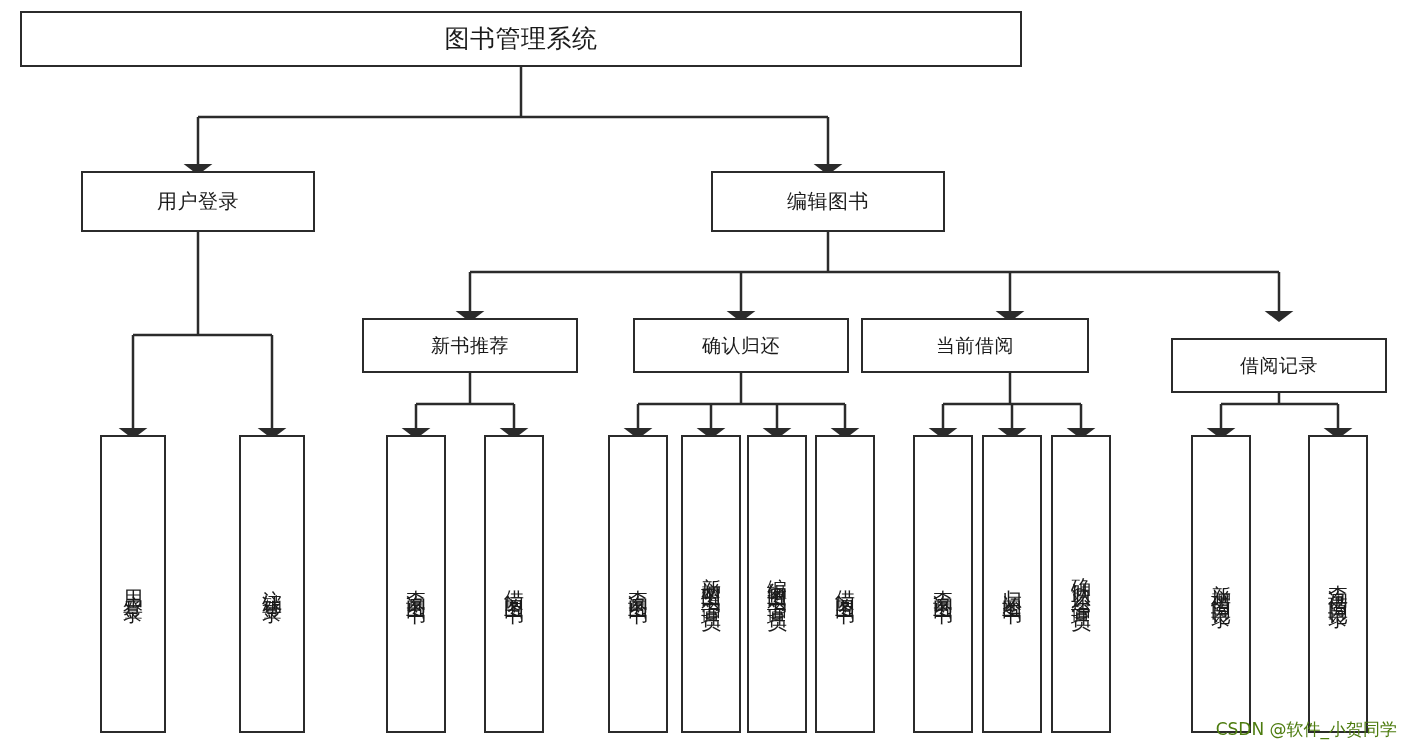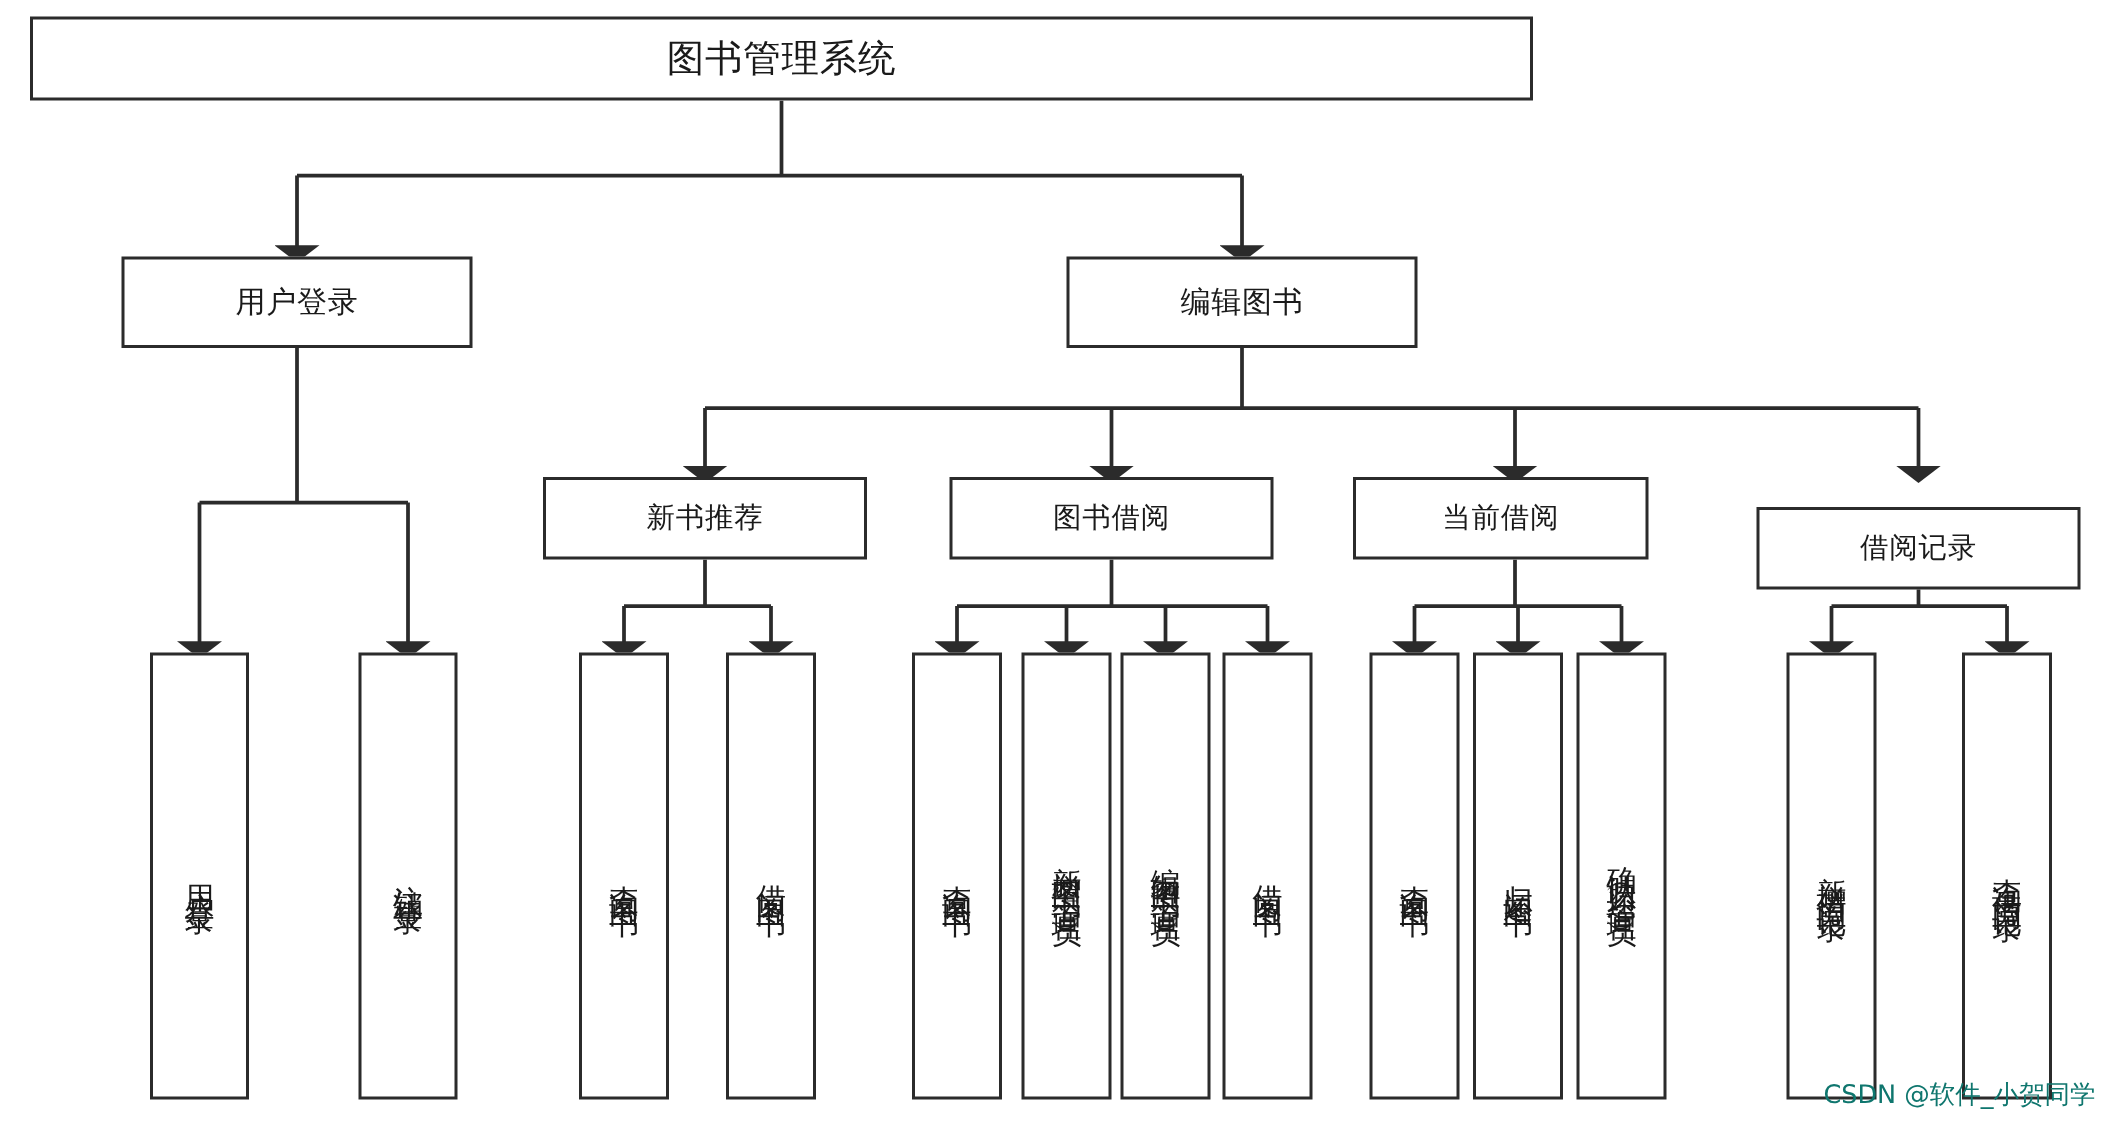--- a/index.html
+++ b/index.html
@@ -52,21 +52,21 @@
     letter-spacing: 5px;
     line-height: 1.05;
     text-align: center;
     white-space: normal;
   }
   #watermark {
     position: absolute;
     right: 8px;
     bottom: 6px;
     font-size: 17px;
-    color: #0f766e;
+    color: #4d7c0f;
     z-index: 6;
     white-space: nowrap;
     font-family: "DejaVu Sans", "Liberation Sans", sans-serif;
   }
 </style>
 </head>
 <body>
 
 <div id="stage">
 
@@ -120,23 +120,23 @@
       <div class="node lvl1" style="left: 81px; top: 171px; width: 234px; height: 61px;">
         <span class="node-label">用户登录</span>
       </div>
       <div class="node lvl1" style="left: 711px; top: 171px; width: 234px; height: 61px;">
         <span class="node-label">编辑图书</span>
       </div>
       <div class="node lvl2" style="left: 362px; top: 318px; width: 216px; height: 55px;">
         <span class="node-label">新书推荐</span>
       </div>
       <div class="node lvl2" style="left: 633px; top: 318px; width: 216px; height: 55px;">
-        <span class="node-label">图书借阅</span>
+        <span class="node-label">确认归还</span>
       </div>
-      <div class="node lvl2" style="left: 902px; top: 318px; width: 197px; height: 55px;">
+      <div class="node lvl2" style="left: 861px; top: 318px; width: 228px; height: 55px;">
         <span class="node-label">当前借阅</span>
       </div>
       <div class="node lvl2" style="left: 1171px; top: 318px; width: 216px; height: 55px; margin-top: 20px;">
         <span class="node-label">借阅记录</span>
       </div>
       <div class="node lvl3 leaf" style="left: 100px; top: 435px; width: 66px; height: 298px;">
         <span class="node-label">用户登录</span>
       </div>
       <div class="node lvl3 leaf" style="left: 239px; top: 435px; width: 66px; height: 298px;">
         <span class="node-label">注销登录</span>

